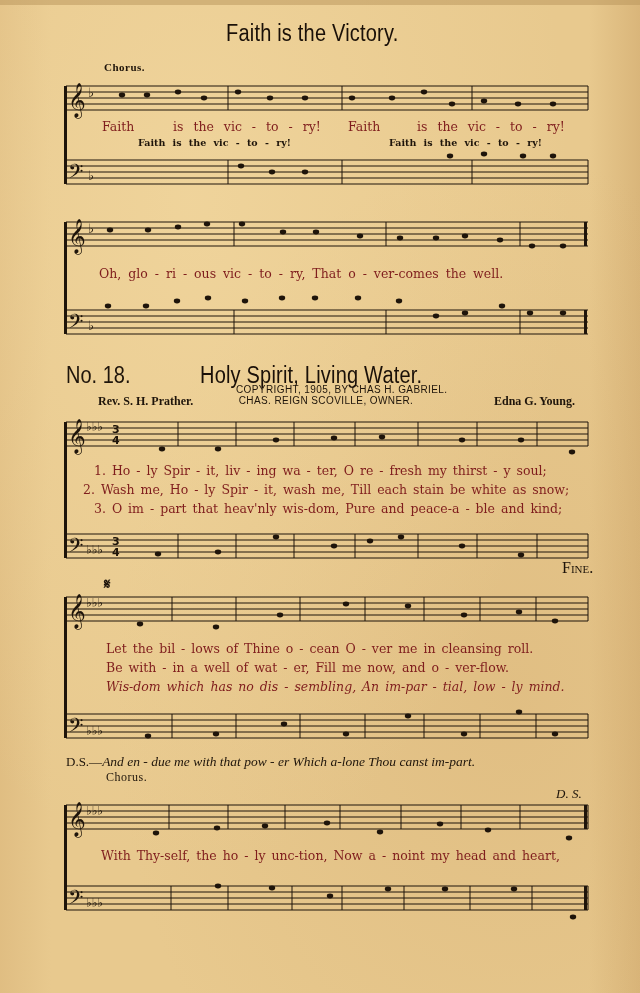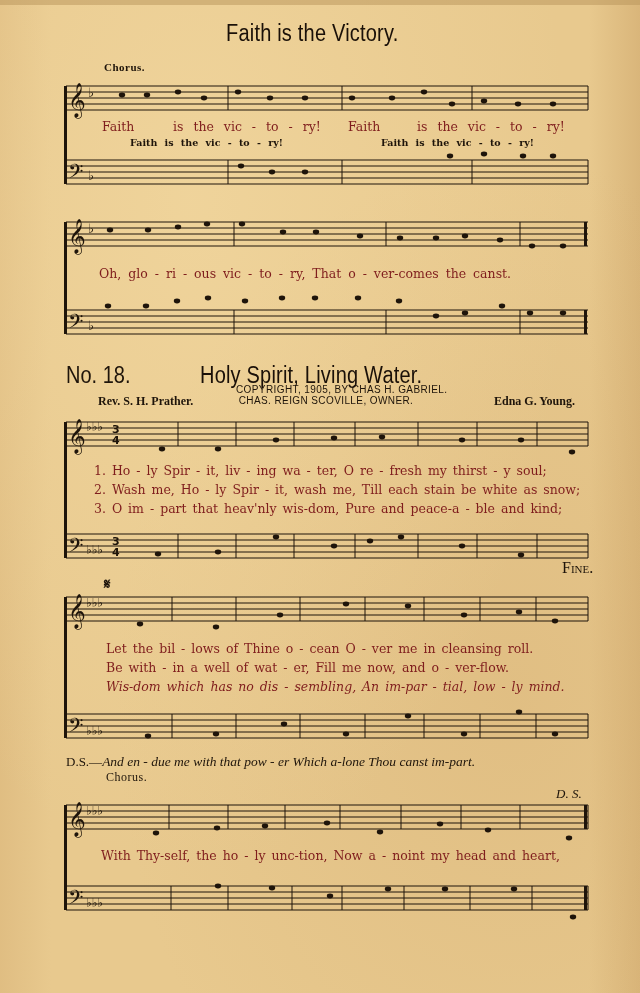--- a/index.html
+++ b/index.html
@@ -16,21 +16,21 @@
   }
   .page-top-edge { position: absolute; left: 0; top: 0; width: 640px; height: 5px; background: #b8945a; opacity: .5; }
   .abs { position: absolute; white-space: nowrap; }
   .title {
     font-family: "Liberation Sans", "DejaVu Sans", sans-serif;
     font-size: 20px; letter-spacing: 0.2px; font-weight: normal; color: #1a1008;
     transform: scaleY(1.15); transform-origin: left top;
   }
   .small-caps { font-family: "Liberation Serif", serif; font-size: 11px; font-weight: bold; letter-spacing: .5px; }
   .lyric { font-family: "DejaVu Serif", "Liberation Serif", serif; font-size: 12.5px; color: #7f1d1d; word-spacing: 2px; }
-  .lyric-small { font-family: "DejaVu Serif", "Liberation Serif", serif; font-size: 9.5px; font-weight: bold; }
+  .lyric-small { font-family: "DejaVu Serif", "Liberation Serif", serif; font-size: 9.5px; font-weight: bold; margin-left: 8px; }
   .lyric-it { font-family: "Liberation Serif", serif; font-style: italic; font-size: 13.5px; }
   .credit { font-family: "Liberation Serif", serif; font-weight: bold; font-size: 12px; }
   .copyright { font-family: "Liberation Sans", sans-serif; font-size: 10px; letter-spacing: .4px; text-align: center; line-height: 11px; }
   .hymn-no { font-family: "Liberation Sans", sans-serif; font-size: 20px; transform: scaleY(1.15); transform-origin: left top; }
   .staff-svg { position: absolute; left: 0; top: 0; }
   .mark { font-family: "Liberation Serif", serif; font-size: 11px; }
 </style>
 </head>
 <body>
 
@@ -336,34 +336,34 @@
 <div class="abs small-caps" style="left:104px; top:61px;">Chorus.</div>
 
 <div class="abs lyric" style="left:102px; top:119px;">Faith</div>
 <div class="abs lyric" style="left:173px; top:119px; word-spacing:6px;">is   the   vic  -  to  -  ry!</div>
 <div class="abs lyric" style="left:348px; top:119px;">Faith</div>
 <div class="abs lyric" style="left:417px; top:119px; word-spacing:6px;">is   the   vic  -  to  -  ry!</div>
 
 <div class="abs lyric-small" style="left:130px; top:137px; word-spacing:4px;">Faith   is    the    vic  -  to  -  ry!</div>
 <div class="abs lyric-small" style="left:381px; top:137px; word-spacing:4px;">Faith   is    the    vic  -  to  -  ry!</div>
 
-<div class="abs lyric" style="left:99px; top:266px; word-spacing:3px;">Oh,  glo - ri - ous   vic  -  to - ry,   That   o  -  ver-comes  the  canst.</div>
+<div class="abs lyric" style="left:99px; top:266px; word-spacing:3px;">Oh,  glo - ri - ous   vic  -  to - ry,   That   o  -  ver-comes  the  well.</div>
 
 <div class="abs hymn-no" style="left:66px; top:362px;">No. 18.</div>
 <div class="abs title" style="left:200px; top:362px;">Holy Spirit, Living Water.</div>
 
 <div class="abs copyright" style="left:236px; top:384px; width:180px;">
   <div>COPYRIGHT, 1905, BY CHAS  H. GABRIEL.</div>
   <div>CHAS. REIGN SCOVILLE, OWNER.</div>
 </div>
 <div class="abs credit" style="left:98px; top:394px;">Rev. S. H. Prather.</div>
 <div class="abs credit" style="left:494px; top:394px;">Edna G. Young.</div>
 
 <div class="abs lyric" style="left:94px; top:463px;">1. Ho - ly   Spir - it,  liv - ing  wa - ter,  O    re - fresh my  thirst - y    soul;</div>
-<div class="abs lyric" style="left:94px; top:482px;">2. Wash me, Ho - ly Spir - it, wash me,  Till  each stain be  white  as   snow;</div>
+<div class="abs lyric" style="left:83px; top:482px;">2. Wash me, Ho - ly Spir - it, wash me,  Till  each stain be  white  as   snow;</div>
 <div class="abs lyric" style="left:94px; top:501px;">3. O    im - part that heav'nly wis-dom, Pure and peace-a - ble  and   kind;</div>
 
 <div class="abs mark" style="left:104px; top:576px; font-size:15px; font-weight:bold;">𝄋</div>
 <div class="abs mark" style="left:562px; top:559px; font-variant:small-caps; font-size:16px;">Fine.</div>
 
 <div class="abs lyric" style="left:106px; top:641px;">Let  the   bil - lows  of  Thine  o - cean   O - ver  me  in    cleansing roll.</div>
 <div class="abs lyric" style="left:106px; top:660px;">Be  with - in    a   well   of   wat - er,   Fill me now, and  o  -  ver-flow.</div>
 <div class="abs lyric" style="left:106px; top:679px;font-style:italic;">Wis-dom which has  no  dis - sembling,  An  im-par - tial, low - ly  mind.</div>
 
 <div class="abs" style="left:66px; top:752px;">

